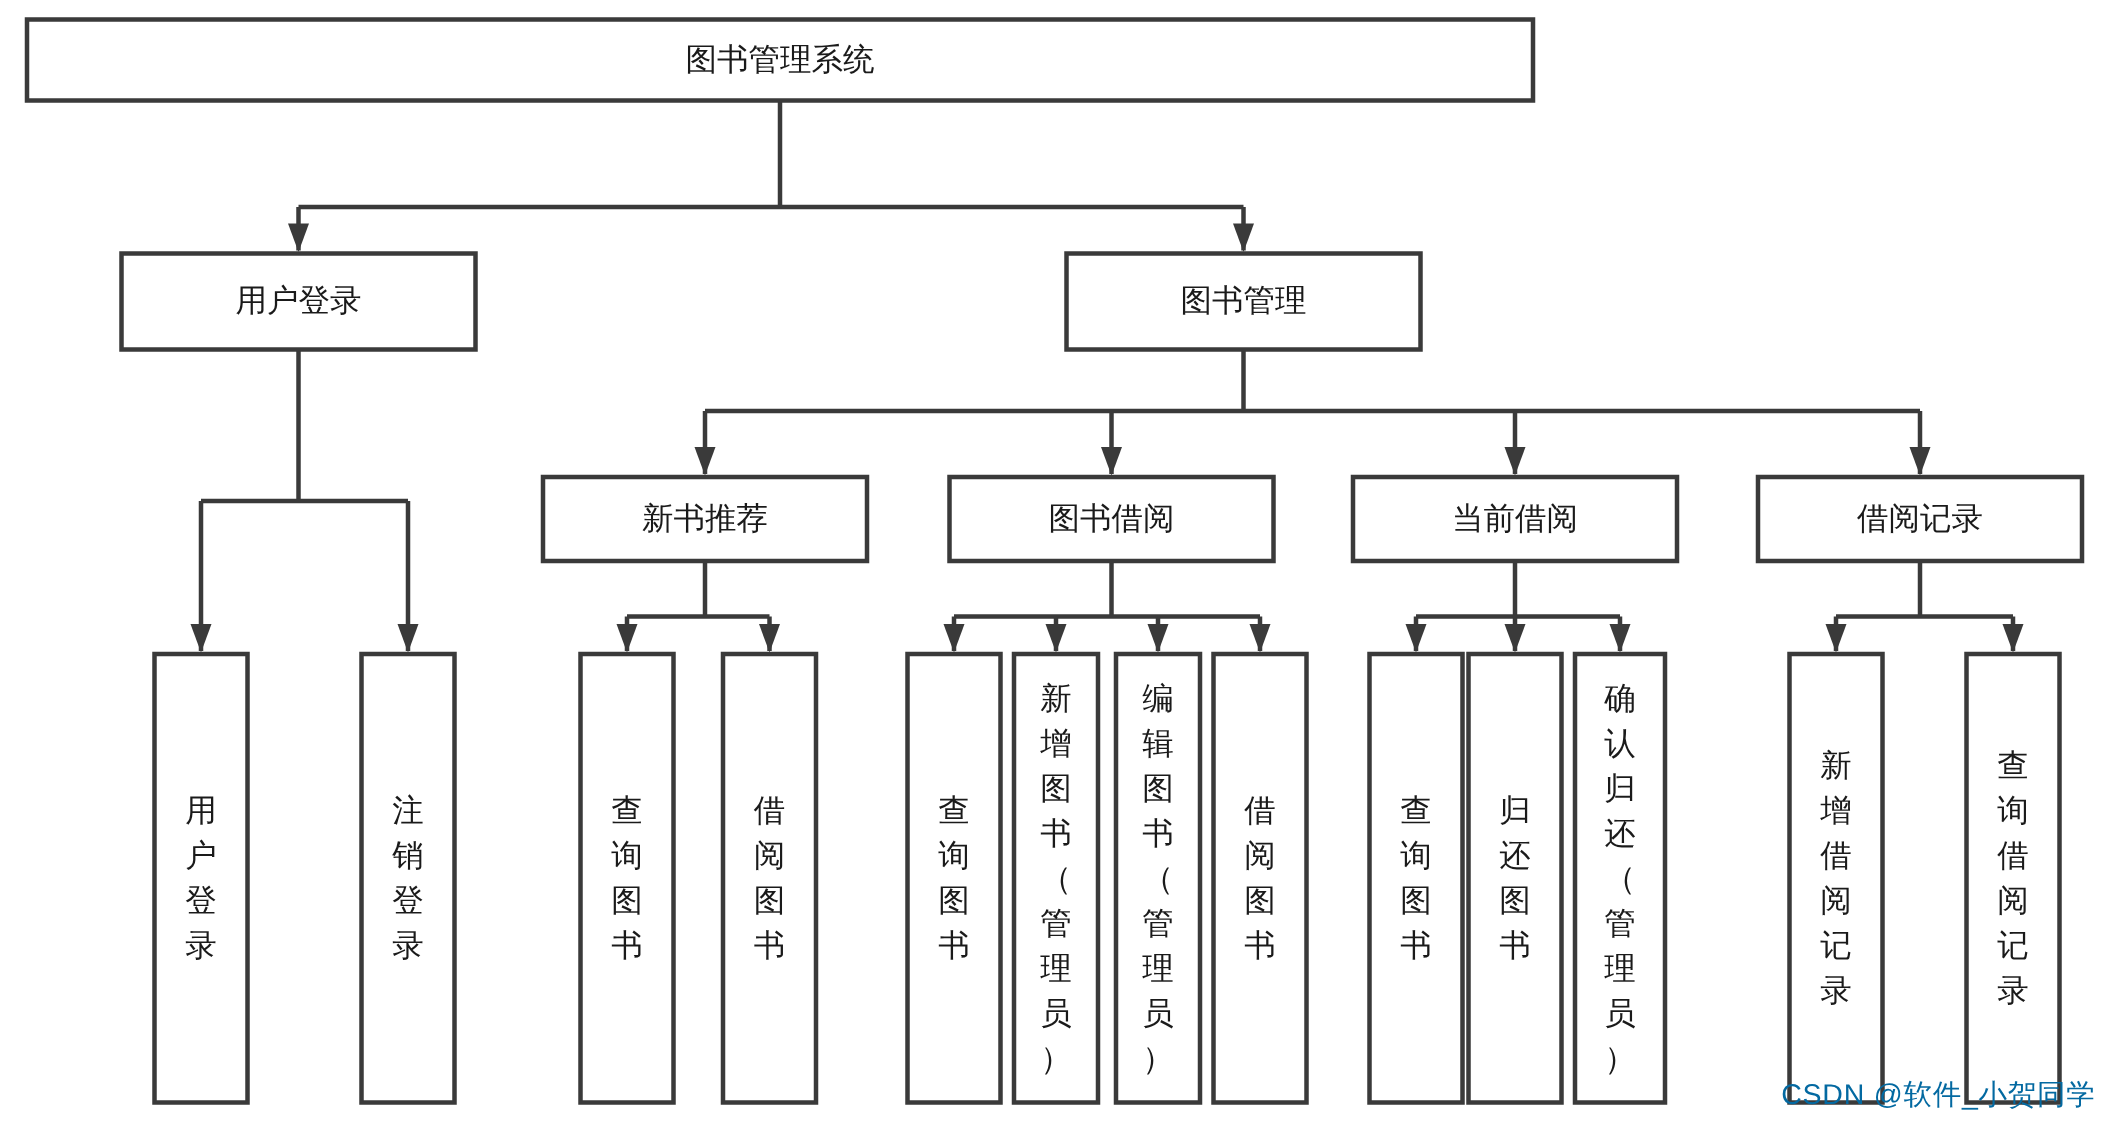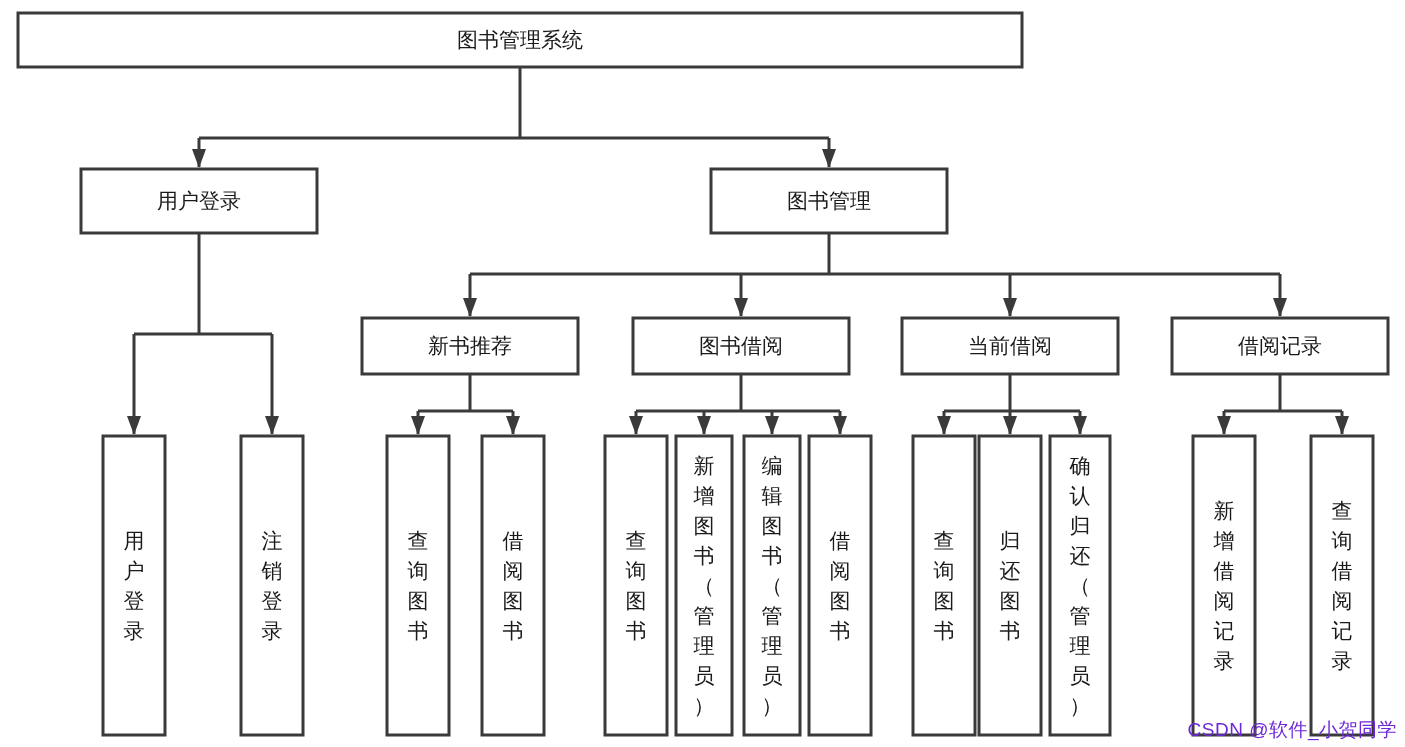--- a/index.html
+++ b/index.html
@@ -56,21 +56,21 @@
     font-size: 21px;
     fill: #1a1a1a;
     text-anchor: middle;
   }
   .watermark {
     position: absolute;
     right: 8px;
     bottom: 4px;
     font-family: "Liberation Sans", "DejaVu Sans", sans-serif;
     font-size: 19px;
-    color: #6d28d9;
+    color: #0369a1;
     letter-spacing: 0.5px;
     white-space: nowrap;
     user-select: none;
   }
 </style>
 </head>
 <body>
 
 <div id="diagram-root">
   <svg id="flow-svg" viewBox="0 0 1405 747">

